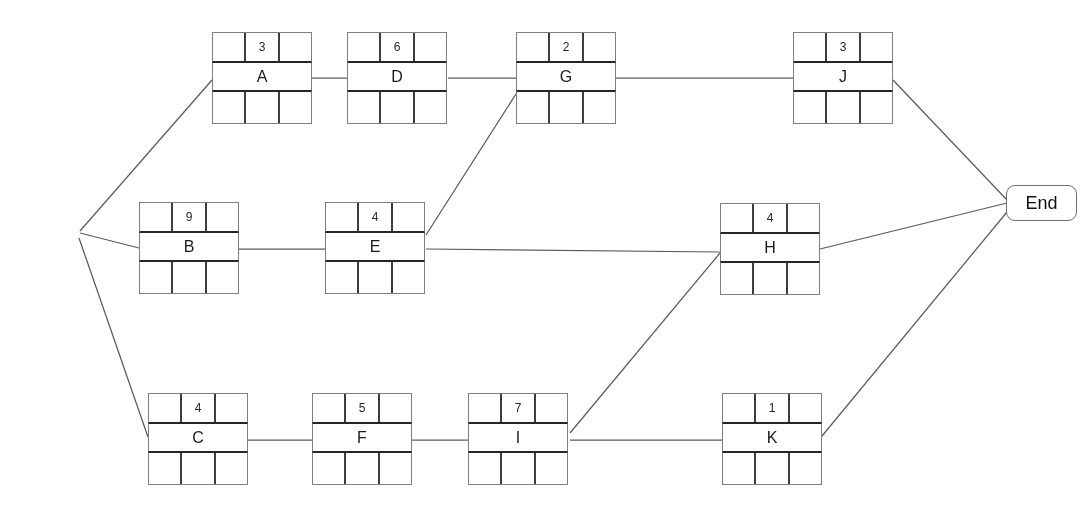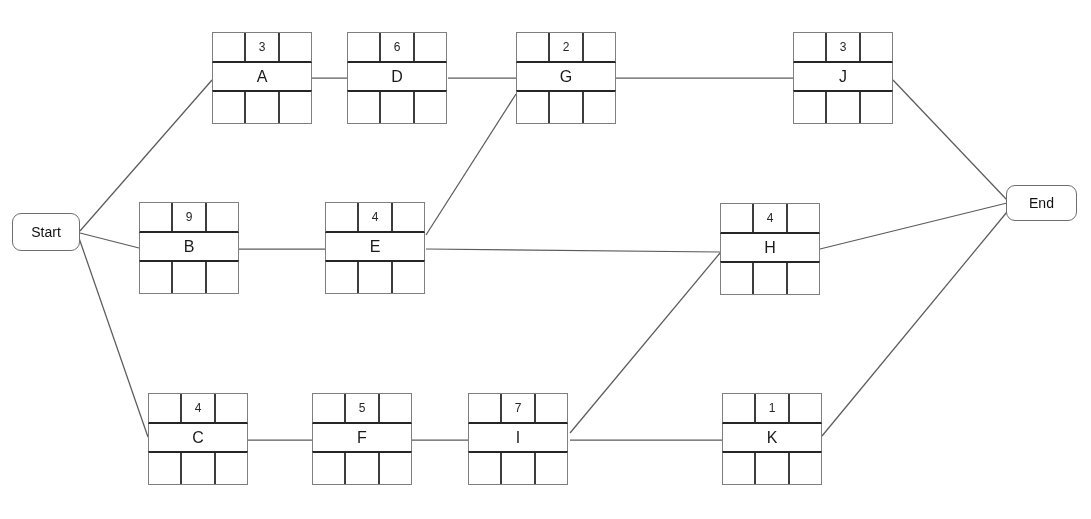--- a/index.html
+++ b/index.html
@@ -48,21 +48,21 @@
     background:#ffffff;
   }
   
   .term{
     position:absolute;z-index:1;
     box-sizing:border-box;
     background:#ffffff;
     border:1.5px solid #6e6e6e;
     border-radius:9px;
     display:flex;align-items:center;justify-content:center;
-    font-size:14px;color:#111111;
+    font-size:18px;color:#111111;
   }
 </style>
 </head>
 <body>
 
 <div id="cv">
   <svg id="edges" width="1091" height="519" viewBox="0 0 1091 519">
       <line x1="80" y1="231" x2="212" y2="80" stroke="#5b5b5b" stroke-width="1.25"></line>
       <line x1="80" y1="233" x2="139" y2="248" stroke="#5b5b5b" stroke-width="1.25"></line>
       <line x1="79" y1="238" x2="148" y2="437" stroke="#5b5b5b" stroke-width="1.25"></line>
@@ -216,15 +216,14 @@
         <div class="cell num">1</div>
         <div class="cell"></div>
       </div>
       <div class="mrow">K</div>
       <div class="brow">
         <div class="cell"></div>
         <div class="cell"></div>
         <div class="cell"></div>
       </div>
     </div>
-    <div class="term" style="left: 12px; top: 213px; width: 68px; height: 38px;">Start</div>
     <div class="term" style="left: 1006px; top: 185px; width: 71px; height: 36px;">End</div>
   </div>
 
 </body></html>

